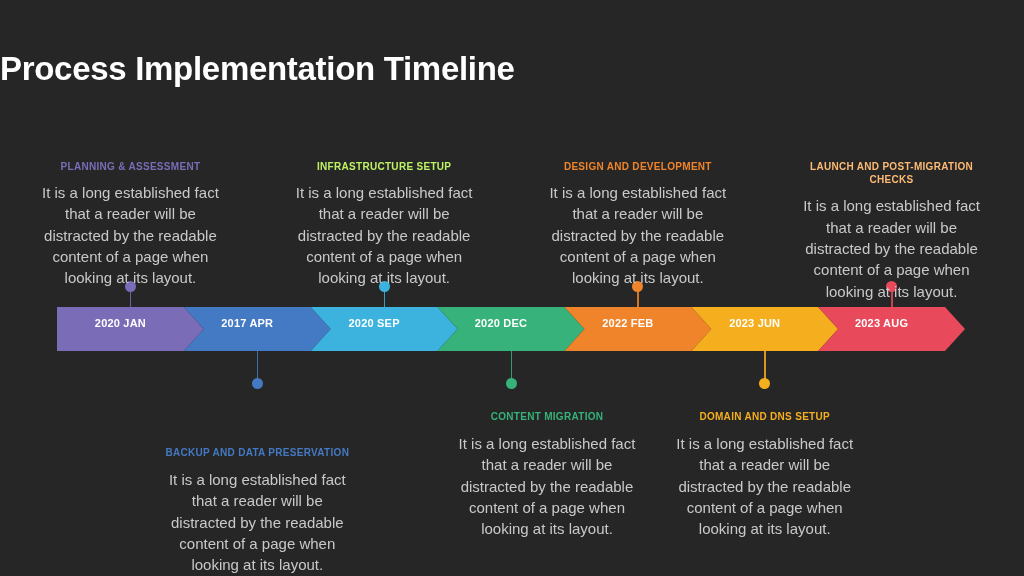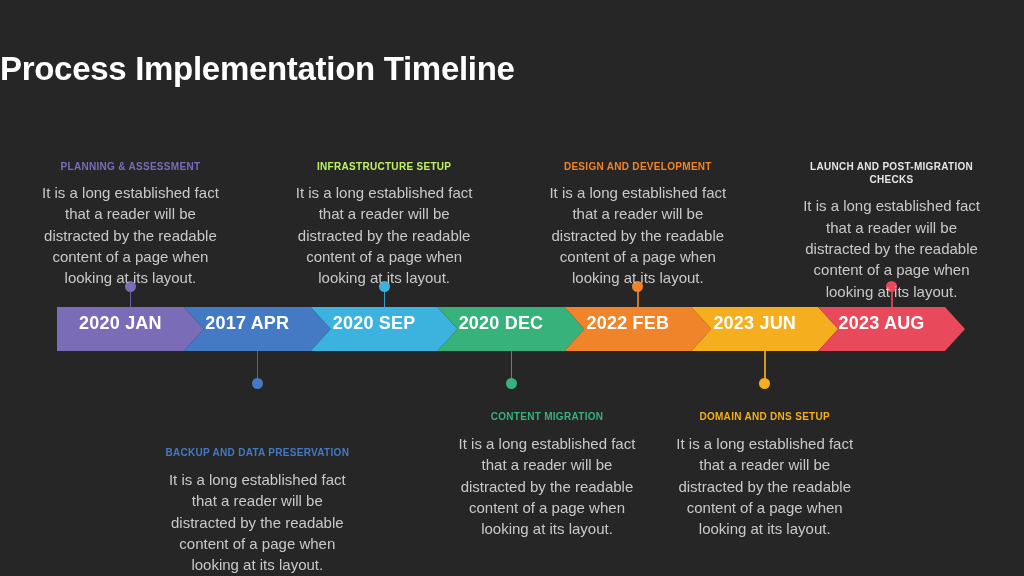--- a/index.html
+++ b/index.html
@@ -27,21 +27,21 @@
     left:57px; top:307px;
     width:908px; height:44px;
   }
   #bar svg { display:block; width:908px; height:44px; }
 
   .seg-label {
     position:absolute;
     top:0; height:32px;
     display:flex; align-items:center; justify-content:center;
     color:#ffffff;
-    font-size:18px;
+    font-size:11px;
     font-weight:bold;
     letter-spacing:0.2px;
     white-space:nowrap;
   }
 
   
   .callout { position:absolute; text-align:center; }
   .callout .heading {
     font-size:10px;
     font-weight:bold;
@@ -152,16 +152,16 @@
     </div>
     <div class="callout top" style="width: 200px; left: 537.857px; top: 160px;">
       <div class="heading" style="color: rgb(240, 132, 42);">Design and Development</div>
       <div class="body">It is a long established fact that a reader will be distracted by the readable content of a page when looking at its layout.</div>
     </div>
     <div class="callout bottom" style="width: 200px; left: 664.714px; top: 410px;">
       <div class="heading" style="color: rgb(245, 174, 30);">Domain and DNS Setup</div>
       <div class="body">It is a long established fact that a reader will be distracted by the readable content of a page when looking at its layout.</div>
     </div>
     <div class="callout top" style="width: 200px; left: 791.571px; top: 160px;">
-      <div class="heading" style="color: #e5e5e5;">Launch and Post-Migration Checks</div>
+      <div class="heading" style="color: #fdba74;">Launch and Post-Migration Checks</div>
       <div class="body">It is a long established fact that a reader will be distracted by the readable content of a page when looking at its layout.</div>
     </div>
   </div>
 
 </body></html>

